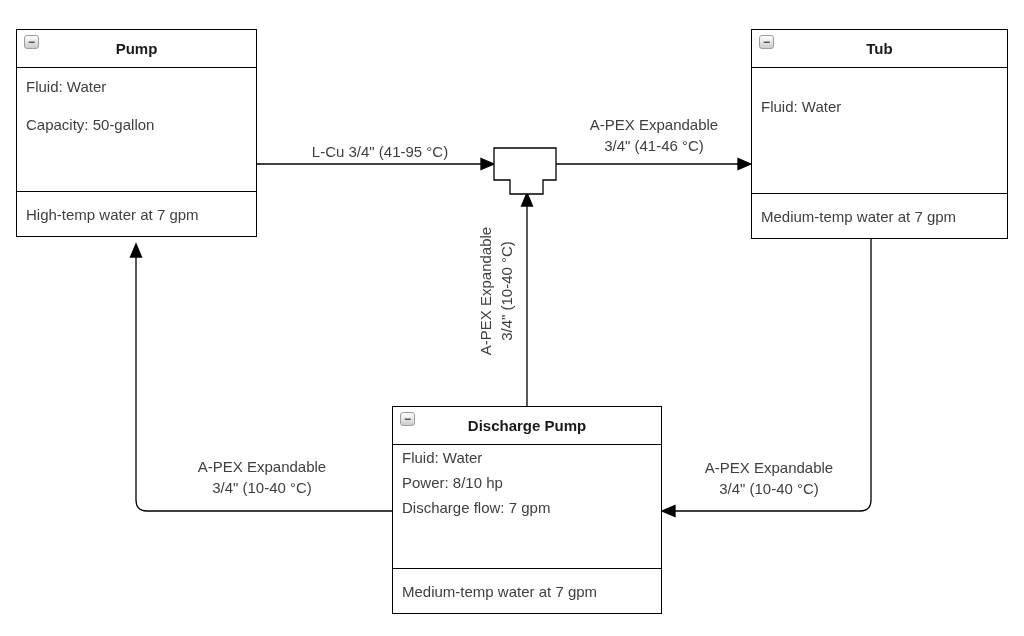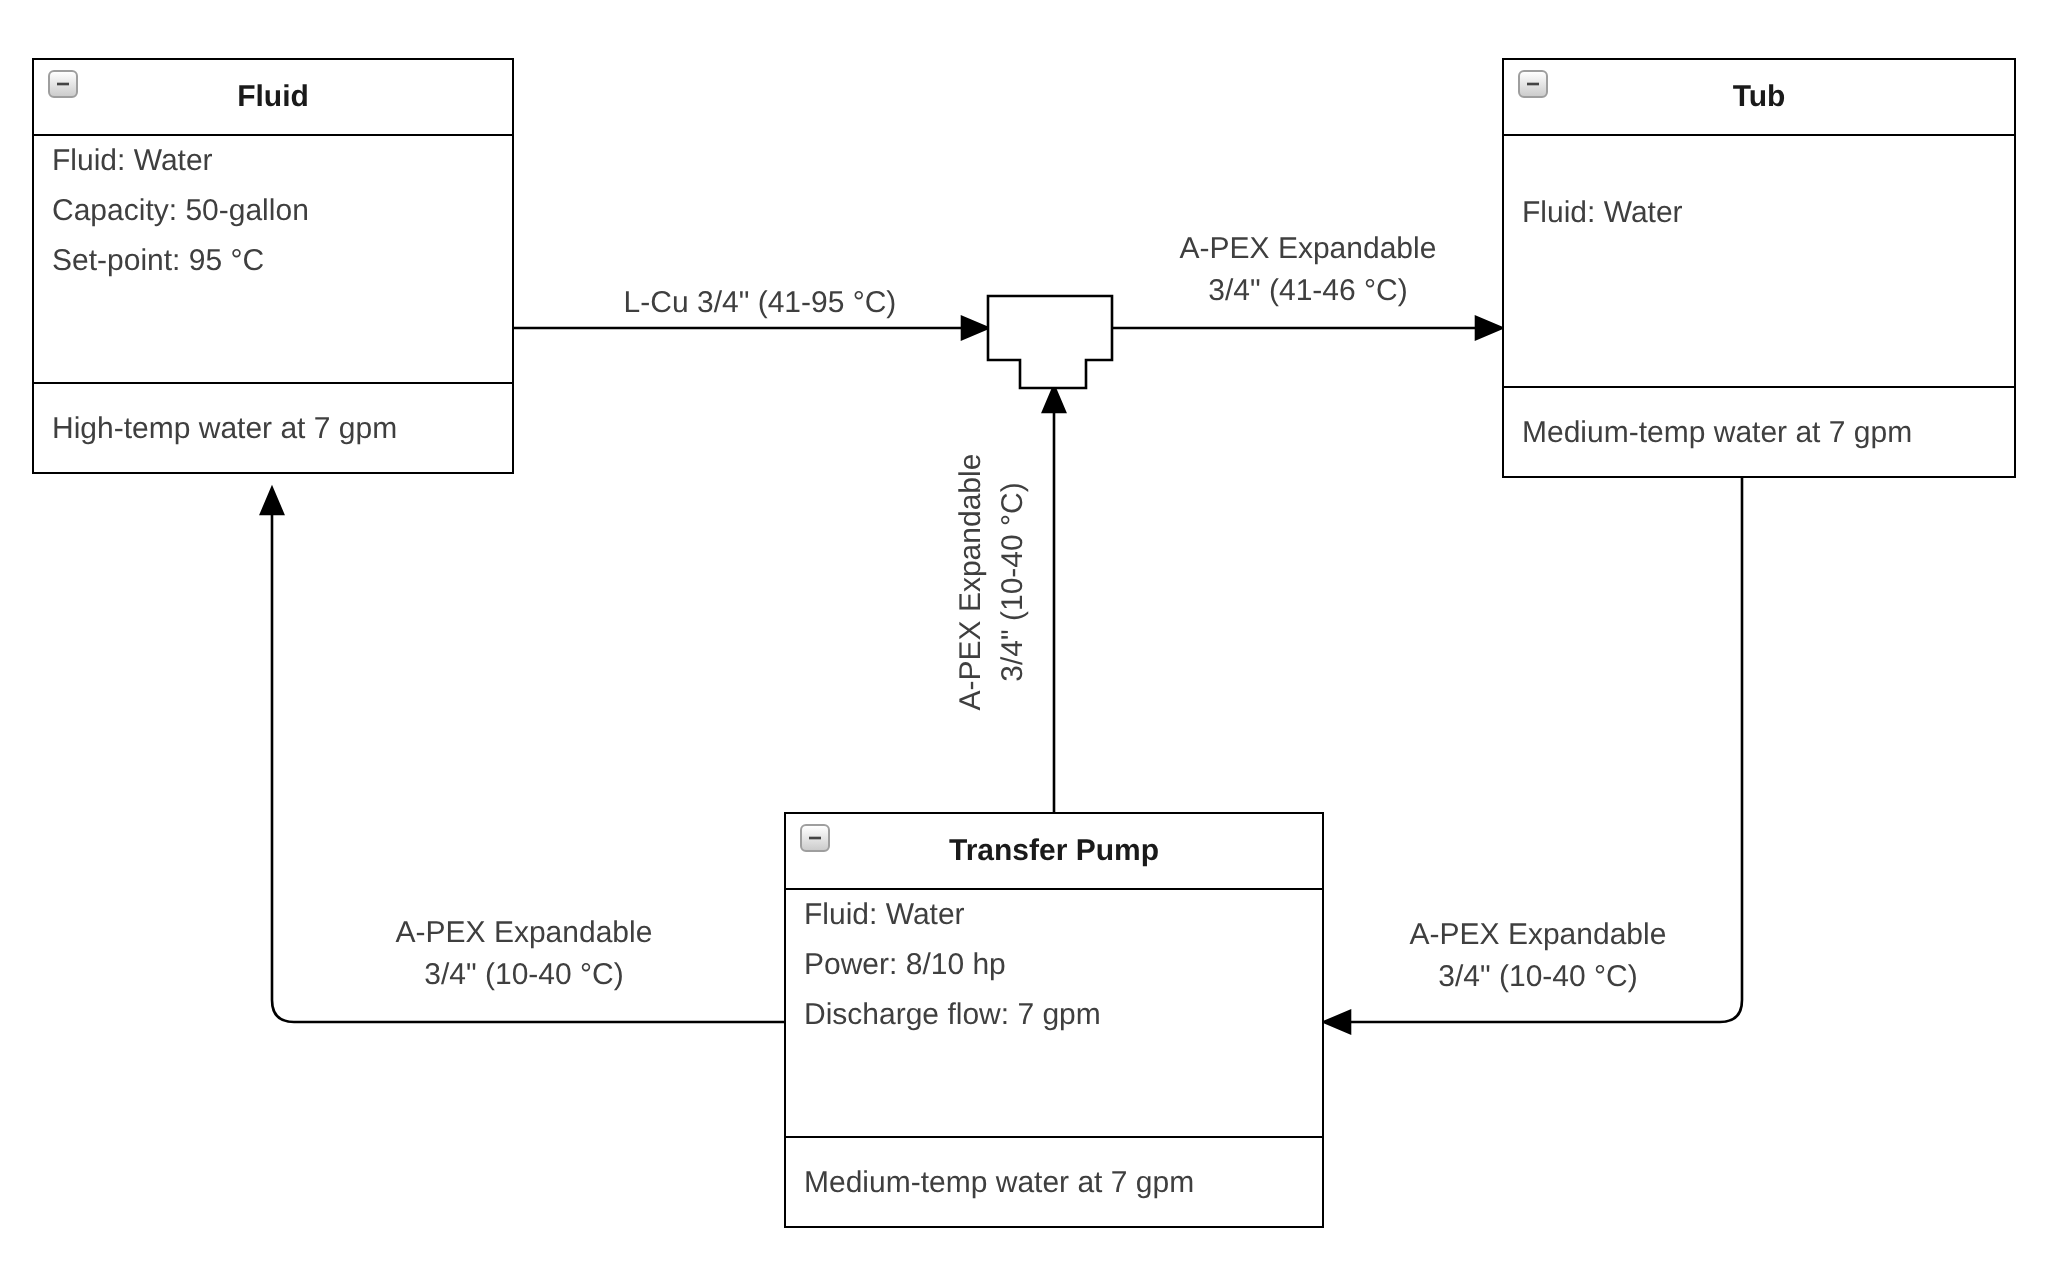--- a/index.html
+++ b/index.html
@@ -124,45 +124,44 @@
       <path d="M 871,239 V 500 Q 871,511 860,511 H 674"></path>
       <polygon points="662,511 675,505.5 675,516.5" fill="#000000"></polygon>
     </g>
 
     <polygon points="494,148 556,148 556,180 543,180 543,194 510,194 510,180 494,180" fill="#ffffff"></polygon>
   </svg>
 
   <div class="node" style="left:16px; top:29px; width:241px; height:208px;">
     <div class="node-header">
       <span class="collapse-btn">−</span>
-      <span>Fluid</span>
+      <span>Pump</span>
     </div>
     <div class="node-body">
       <div class="node-row">Fluid: Water</div>
       <div class="node-row">Capacity: 50-gallon</div>
-      <div class="node-row">Set-point: 95 °C</div>
     </div>
     <div class="node-footer">High-temp water at 7 gpm</div>
   </div>
 
   <div class="node" style="left:751px; top:29px; width:257px; height:210px;">
     <div class="node-header">
       <span class="collapse-btn">−</span>
       <span>Tub</span>
     </div>
     <div class="node-body">
       <div class="node-row">Fluid: Water</div>
     </div>
     <div class="node-footer">Medium-temp water at 7 gpm</div>
   </div>
 
   <div class="node" style="left:392px; top:406px; width:270px; height:208px;">
     <div class="node-header">
       <span class="collapse-btn">−</span>
-      <span>Transfer Pump</span>
+      <span>Discharge Pump</span>
     </div>
     <div class="node-body">
       <div class="node-row">Fluid: Water</div>
       <div class="node-row">Power: 8/10 hp</div>
       <div class="node-row">Discharge flow: 7 gpm</div>
     </div>
     <div class="node-footer">Medium-temp water at 7 gpm</div>
   </div>
 
   <div class="edge-label single" style="left:280px; top:142px; width:200px;">L-Cu 3/4" (41-95 °C)</div>

